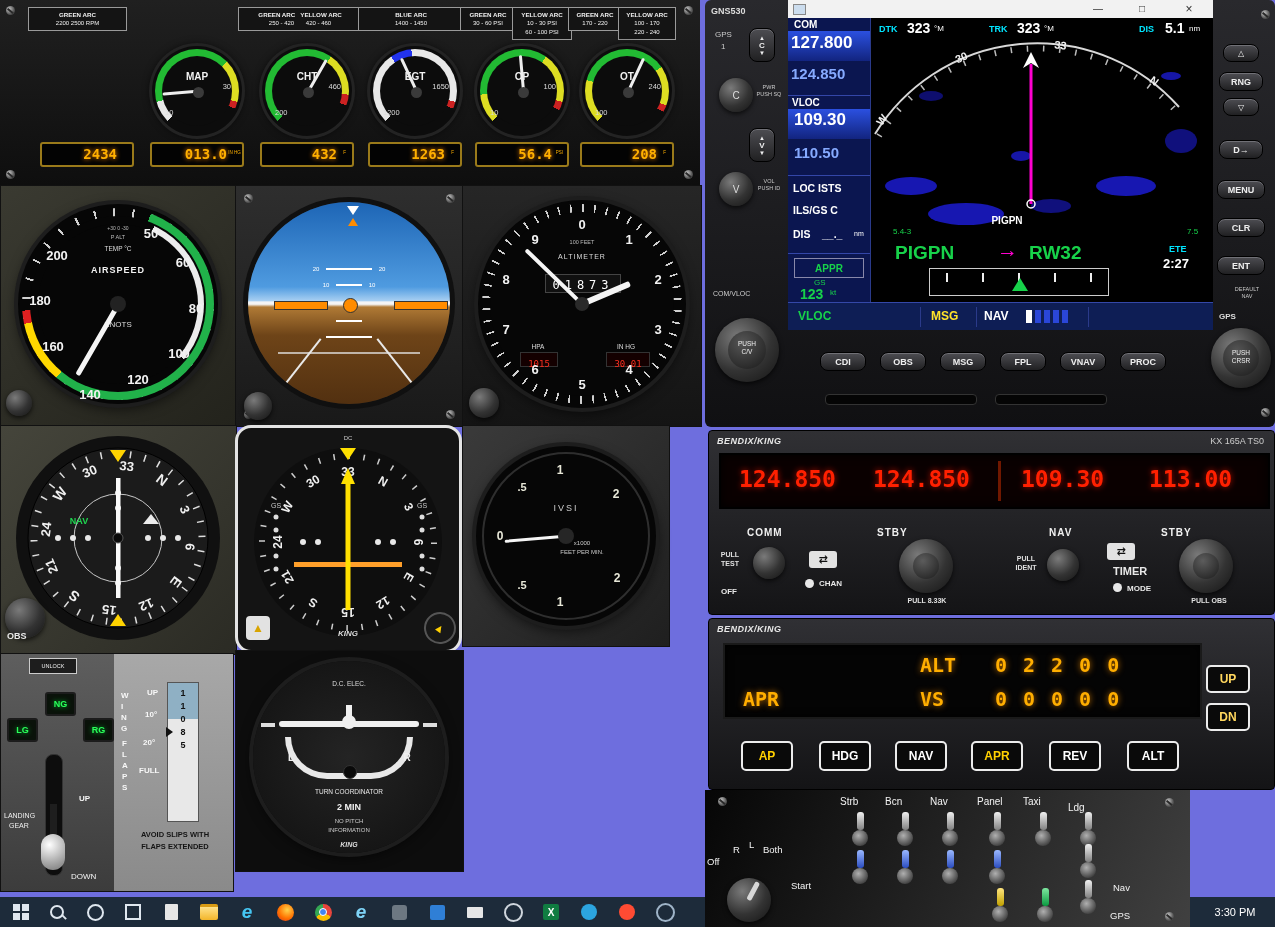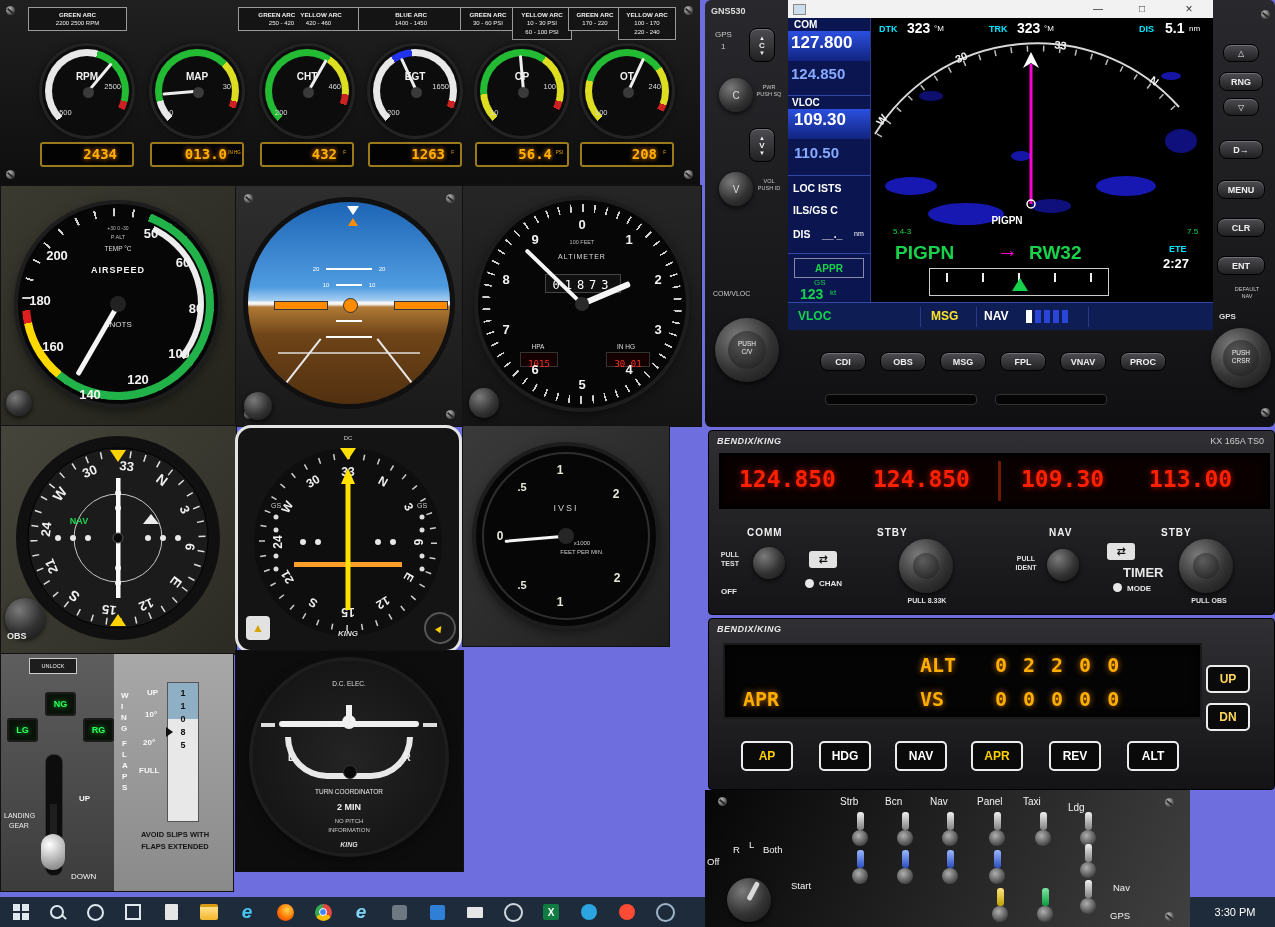--- a/index.html
+++ b/index.html
@@ -121,29 +121,20 @@
       <span class="t">GREEN ARC</span>
         <span>170 - 220</span>
       </div>
     <div class="arcbox" style="left:618px;width:54px">
       <span class="t">YELLOW ARC</span>
         <span>100 - 170</span>
         <span>220 - 240</span>
       </div>
 
     <div class="eg" style="left:40px">
-      <div class="dial">
-          <div class="ring" style="background:conic-gradient(from 225deg,#e8e8e8 0 150deg,#22bb33 150deg 240deg,#cc2222 240deg 252deg,#0c0c0c 252deg)"></div>
-          <div class="rmask"></div>
-        <span class="gname">RPM</span>
-        <span class="glo">1500</span>
-          <span class="ghi">2500</span>
-        <div class="gneedle" style="transform:rotate(40deg)"></div>
-          <div class="ghub"></div>
-        </div>
       <div class="readout">
           <span class="rval">2434</span>
           <span class="runit"></span>
         </div>
     </div>
     <div class="eg" style="left:150px">
       <div class="dial">
           <div class="ring" style="background:conic-gradient(from 225deg,#e8e8e8 0 30deg,#22bb33 30deg 180deg,#dddd22 180deg 240deg,#cc2222 240deg 250deg,#0c0c0c 250deg)"></div>
           <div class="rmask"></div>
         <span class="gname">MAP</span>
@@ -744,21 +735,21 @@
     <span class="p" style="left:110px;top:148px;font-size:8px;font-weight:bold;color:#e8e8e8">CHAN</span>
     <div class="knob p" style="left:190px;top:108px;width:54px;height:54px">
         <div class="p" style="inset:14px;border-radius:50%;background:radial-gradient(circle at 38% 30%,#5c5c5c,#1c1c1c)"></div>
       </div>
     <span class="kxsm" style="left:186px;top:166px;width:64px">PULL 8.33K</span>
     <div class="kxsm" style="left:300px;top:124px;width:34px"><span>PULL</span><br><span>IDENT</span></div>
     <div class="knob p" style="left:338px;top:118px;width:32px;height:32px"></div>
     <div class="p" style="left:398px;top:112px;width:28px;height:17px;background:#e2e2e2;border-radius:3px;display:flex;align-items:center;justify-content:center;color:#111;font-weight:bold;font-size:11px">
         <span>⇄</span>
       </div>
-    <span class="p" style="left:414px;top:134px;font-size:13px;font-weight:bold;color:#e8e8e8">TIMER</span>
+    <span class="p" style="left:404px;top:134px;font-size:11px;font-weight:bold;color:#e8e8e8">TIMER</span>
     <div class="p" style="left:404px;top:152px;width:9px;height:9px;border-radius:50%;background:#e8e8e8"></div>
     <span class="p" style="left:418px;top:153px;font-size:8px;font-weight:bold;color:#e8e8e8">MODE</span>
     <div class="knob p" style="left:470px;top:108px;width:54px;height:54px">
         <div class="p" style="inset:14px;border-radius:50%;background:radial-gradient(circle at 38% 30%,#5c5c5c,#1c1c1c)"></div>
       </div>
     <span class="kxsm" style="left:472px;top:166px;width:56px">PULL OBS</span>
   </div>
 
   <div id="ap" style="top:618px;height:172px">
     <span class="brand">BENDIX/KING</span>

